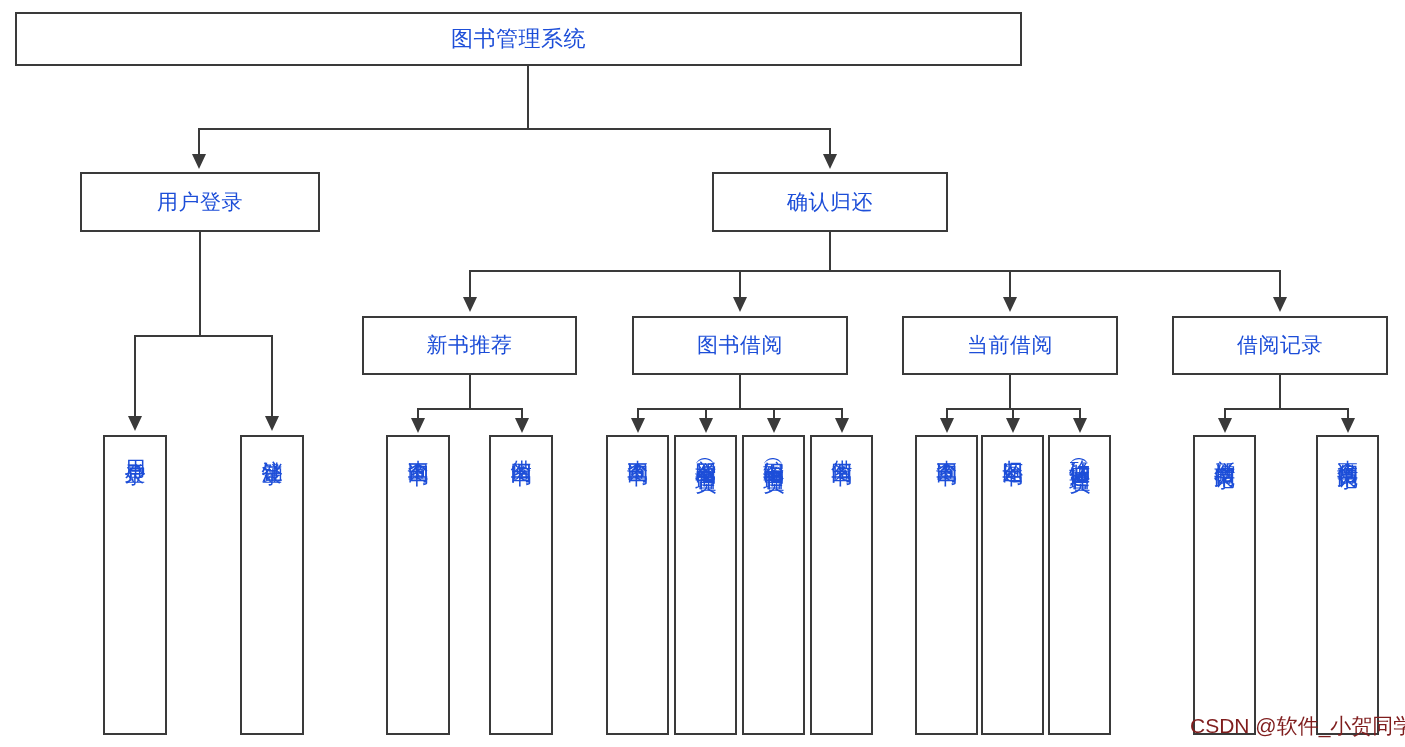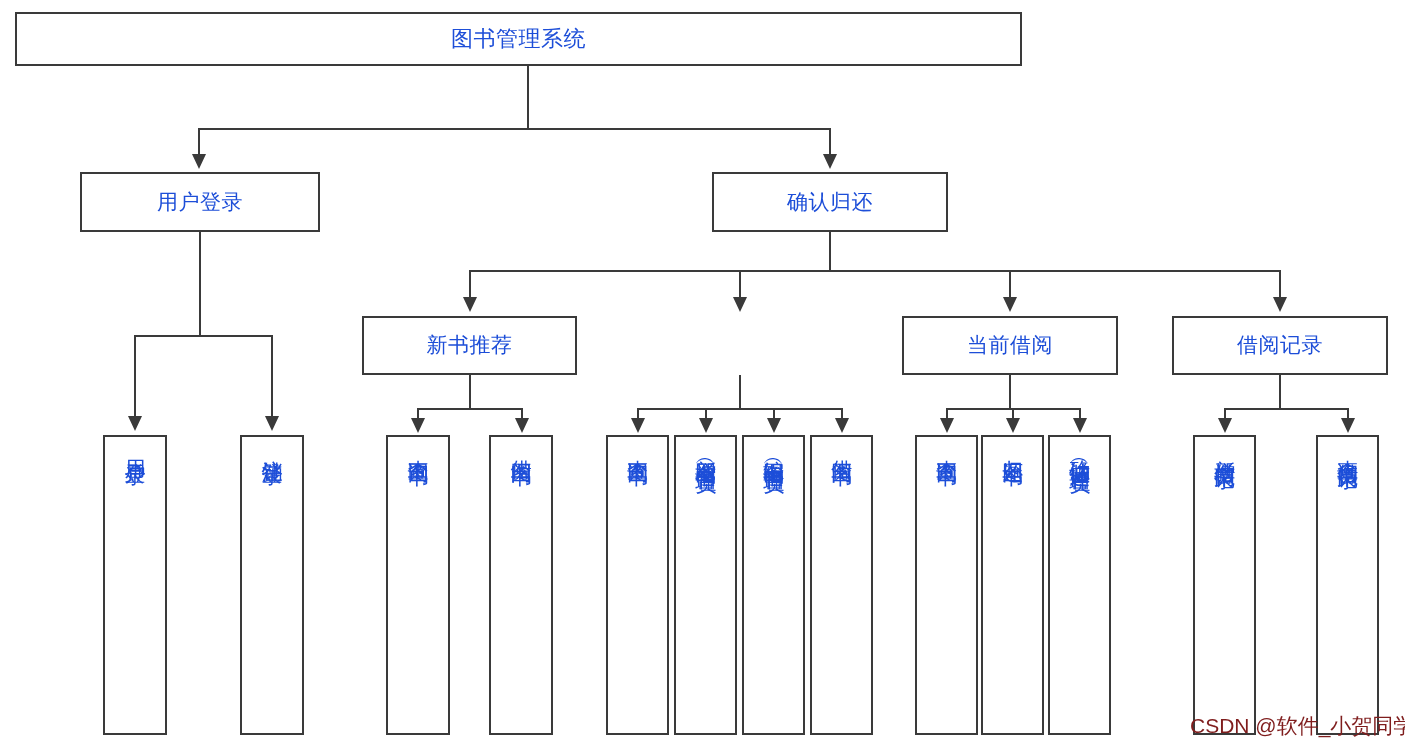--- a/index.html
+++ b/index.html
@@ -110,20 +110,23 @@
   <div class="vline" style="left:739px;top:270px;height:28px;"></div>
   <div class="arrow" style="left:733px;top:297px;"></div>
   <div class="vline" style="left:1009px;top:270px;height:28px;"></div>
   <div class="arrow" style="left:1003px;top:297px;"></div>
   <div class="vline" style="left:1279px;top:270px;height:28px;"></div>
   <div class="arrow" style="left:1273px;top:297px;"></div>
 
   <div class="node h-node" style="left:362px;top:316px;width:215px;height:59px;">
     <span class="lbl">新书推荐</span>
   </div>
+  <div class="node h-node" style="left:632px;top:316px;width:216px;height:59px;">
+    <span class="lbl">图书借阅</span>
+  </div>
   <div class="node h-node" style="left:1172px;top:316px;width:216px;height:59px;">
     <span class="lbl">借阅记录</span>
   </div>
   <div class="node h-node" style="left:902px;top:316px;width:216px;height:59px;">
     <span class="lbl">当前借阅</span>
   </div>
 
   <div class="vline" style="left:469px;top:375px;height:33px;"></div>
   <div class="hline" style="left:417px;top:408px;width:105px;"></div>
   <div class="vline" style="left:417px;top:408px;height:12px;"></div>

